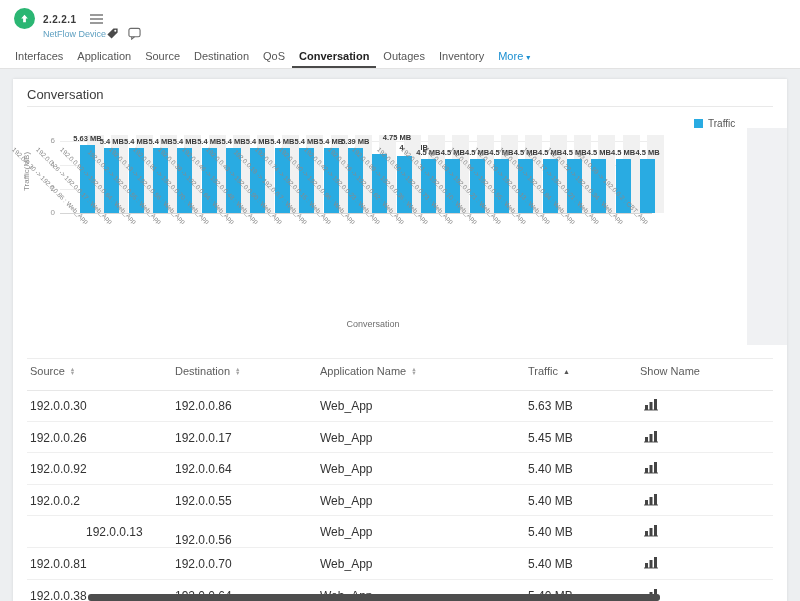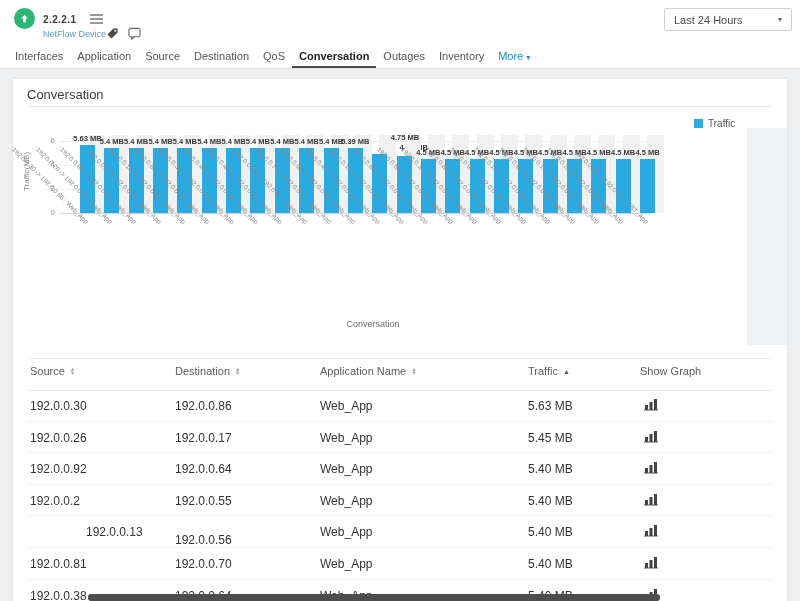--- a/index.html
+++ b/index.html
@@ -90,24 +90,20 @@
       <svg width="13" height="13" viewBox="0 0 14 14">
           <path d="M1.5 8 L8 1.5 h4.5 V6 L6 12.5 Z" fill="#4a4a4a"></path>
           <circle cx="10" cy="4" r="1.1" fill="#ffffff"></circle>
         </svg>
     </div>
     <div class="hdr-ico" style="left:128px;">
       <svg width="13" height="13" viewBox="0 0 14 14">
           <rect x="1" y="1.5" width="12" height="9" rx="2" fill="none" stroke="#6b6b6b" stroke-width="1.2"></rect>
           <path d="M4 10.5 L4 13 L7 10.5" fill="none" stroke="#6b6b6b" stroke-width="1.2"></path>
         </svg>
-    </div>
-    <div class="time-select">
-      <span>Last 24 Hours</span>
-      <span class="caret">▾</span>
     </div>
   </div>
 
   <div class="tabbar">
       <div class="tab">Interfaces</div>
       <div class="tab">Application</div>
       <div class="tab">Source</div>
       <div class="tab">Destination</div>
       <div class="tab">QoS</div>
       <div class="tab active">Conversation</div>
@@ -183,21 +179,21 @@
         <div class="track" style="left: 341.85px; top: 56px; height: 78px;"></div>
         <div class="bar" style="left: 334.85px; top: 69px; height: 65px; background: rgb(41, 171, 226);"></div>
         <div class="blabel" style="left: 318.35px; top: 58px;">5.39 MB</div>
         <div class="xlabel" style="left: 154.35px; top: 141px;">192.0.0.90 -&gt; 192.0.0.96 : Web_App</div>
         <div class="track" style="left: 366.2px; top: 56px; height: 78px;"></div>
         <div class="bar" style="left: 359.2px; top: 75px; height: 59px; background: rgb(41, 171, 226);"></div>
         <div class="blabel" style="left: 342.7px; top: 64px; margin-left: 34px;">4.95 MB</div>
         <div class="xlabel" style="left: 178.7px; top: 141px;">192.0.0.42 -&gt; 192.0.0.23 : Web_App</div>
         <div class="track" style="left: 390.55px; top: 56px; height: 78px;"></div>
         <div class="bar" style="left: 383.55px; top: 77px; height: 57px; background: rgb(41, 171, 226);"></div>
-        <div class="blabel" style="left: 368px; top: 54px;">4.75 MB</div>
+        <div class="blabel" style="left: 360px; top: 54px;">4.75 MB</div>
         <div class="xlabel" style="left: 203.05px; top: 141px;">192.0.0.16 -&gt; 192.0.0.62 : Web_App</div>
         <div class="track" style="left: 414.9px; top: 56px; height: 78px;"></div>
         <div class="bar" style="left: 407.9px; top: 80px; height: 54px; background: rgb(41, 171, 226);"></div>
         <div class="blabel" style="left: 391.4px; top: 69px;">4.5 MB</div>
         <div class="xlabel" style="left: 227.4px; top: 141px;">192.0.0.89 -&gt; 192.0.0.36 : Web_App</div>
         <div class="track" style="left: 439.25px; top: 56px; height: 78px;"></div>
         <div class="bar" style="left: 432.25px; top: 80px; height: 54px; background: rgb(41, 171, 226);"></div>
         <div class="blabel" style="left: 415.75px; top: 69px;">4.5 MB</div>
         <div class="xlabel" style="left: 251.75px; top: 141px;">192.0.0.50 -&gt; 192.0.0.73 : Web_App</div>
         <div class="track" style="left: 463.6px; top: 56px; height: 78px;"></div>
@@ -243,21 +239,21 @@
           </span></div>
         <div class="th" style="left: 162px;">Destination<span class="sorticons">
             <span>▲</span>
             <span>▼</span>
           </span></div>
         <div class="th" style="left: 307px;">Application Name<span class="sorticons">
             <span>▲</span>
             <span>▼</span>
           </span></div>
         <div class="th" style="left: 515px;">Traffic<span class="sort-single">▲</span></div>
-        <div class="th" style="left: 627px;">Show Graph</div>
+        <div class="th" style="left: 627px;">Show Name</div>
       </div>
     <div class="thead-line-bot"></div>
     <div style="position:absolute;left:0;top:0;width:774px;">
         <div class="tr" style="top: 311px;">
           <div class="td" style="left: 3px;">192.0.0.30</div>
           <div class="td" style="left: 148px;">192.0.0.86</div>
           <div class="td" style="left: 293px;">Web_App</div>
           <div class="td" style="left: 501px;">5.63 MB</div>
           <div class="graph-btn" style="left: 616px;"><svg width="16" height="14" viewBox="0 0 16 14">
               <path d="M1 13 H15" stroke="#555" stroke-width="1"></path>

